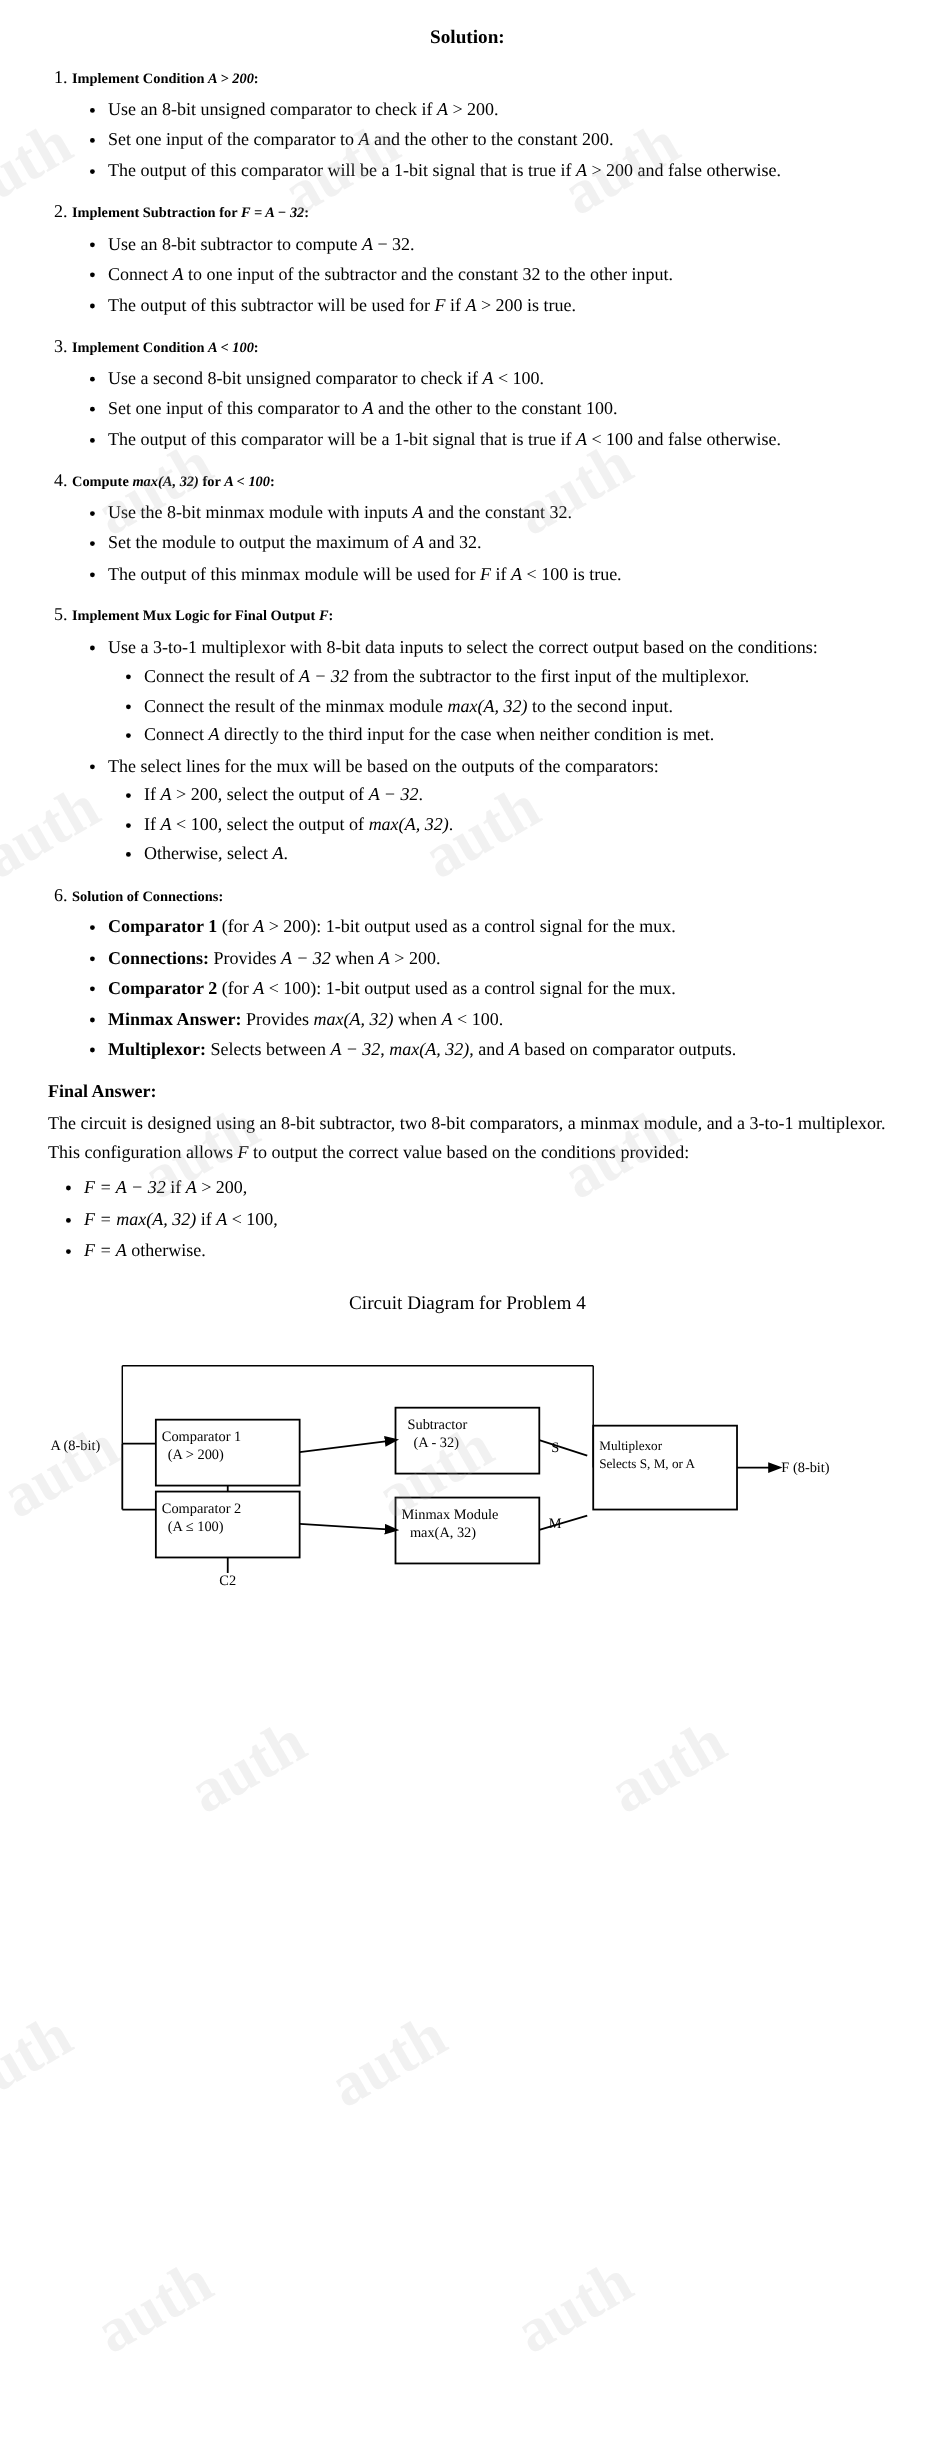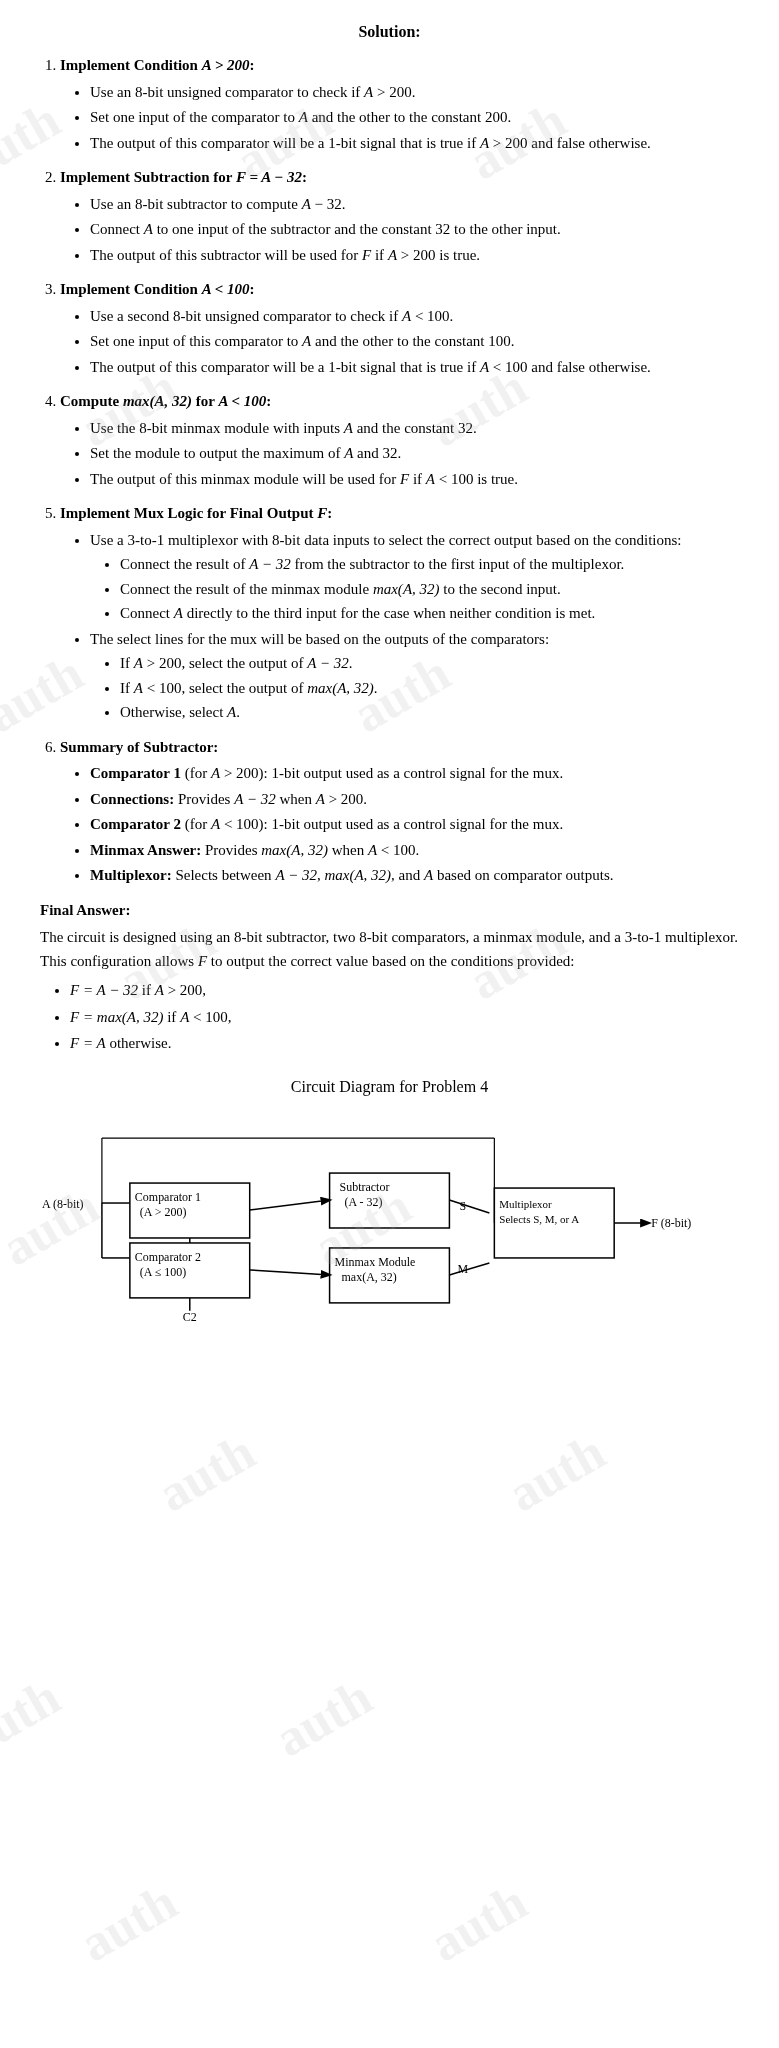--- a/index.html
+++ b/index.html
@@ -42,21 +42,21 @@
     }
 
     ol.main-list {
       padding-left: 20px;
     }
     ol.main-list > li {
       margin-bottom: 12px;
     }
     ol.main-list > li > .item-title {
       font-weight: bold;
-      font-size: 15px;
+      font-size: 12px;
       display: inline;
     }
 
     ul.bullet-list {
       list-style: disc;
       padding-left: 30px;
       margin-top: 4px;
     }
     ul.bullet-list > li {
       margin-bottom: 3px;
@@ -207,21 +207,21 @@
         <ul class="sub-bullet-list">
           <li>If <span class="math"><i>A</i></span> &gt; 200, select the output of <span class="math"><i>A</i> − 32</span>.</li>
           <li>If <span class="math"><i>A</i></span> &lt; 100, select the output of <span class="math">max(<i>A</i>, 32)</span>.</li>
           <li>Otherwise, select <span class="math"><i>A</i></span>.</li>
         </ul>
       </li>
     </ul>
   </li>
 
   <li>
-    <span class="item-title">Summary of Subtractor:</span>
+    <span class="item-title">Solution of Connections:</span>
     <ul class="bullet-list">
       <li><strong>Comparator 1</strong> (for <span class="math"><i>A</i></span> &gt; 200): 1-bit output used as a control signal for the mux.</li>
       <li><strong>Connections:</strong> Provides <span class="math"><i>A</i> − 32</span> when <span class="math"><i>A</i></span> &gt; 200.</li>
       <li><strong>Comparator 2</strong> (for <span class="math"><i>A</i></span> &lt; 100): 1-bit output used as a control signal for the mux.</li>
       <li><strong>Minmax Answer:</strong> Provides <span class="math">max(<i>A</i>, 32)</span> when <span class="math"><i>A</i></span> &lt; 100.</li>
       <li><strong>Multiplexor:</strong> Selects between <span class="math"><i>A</i> − 32</span>, <span class="math">max(<i>A</i>, 32)</span>, and <span class="math"><i>A</i></span> based on comparator outputs.</li>
     </ul>
   </li>
 
 </ol>

